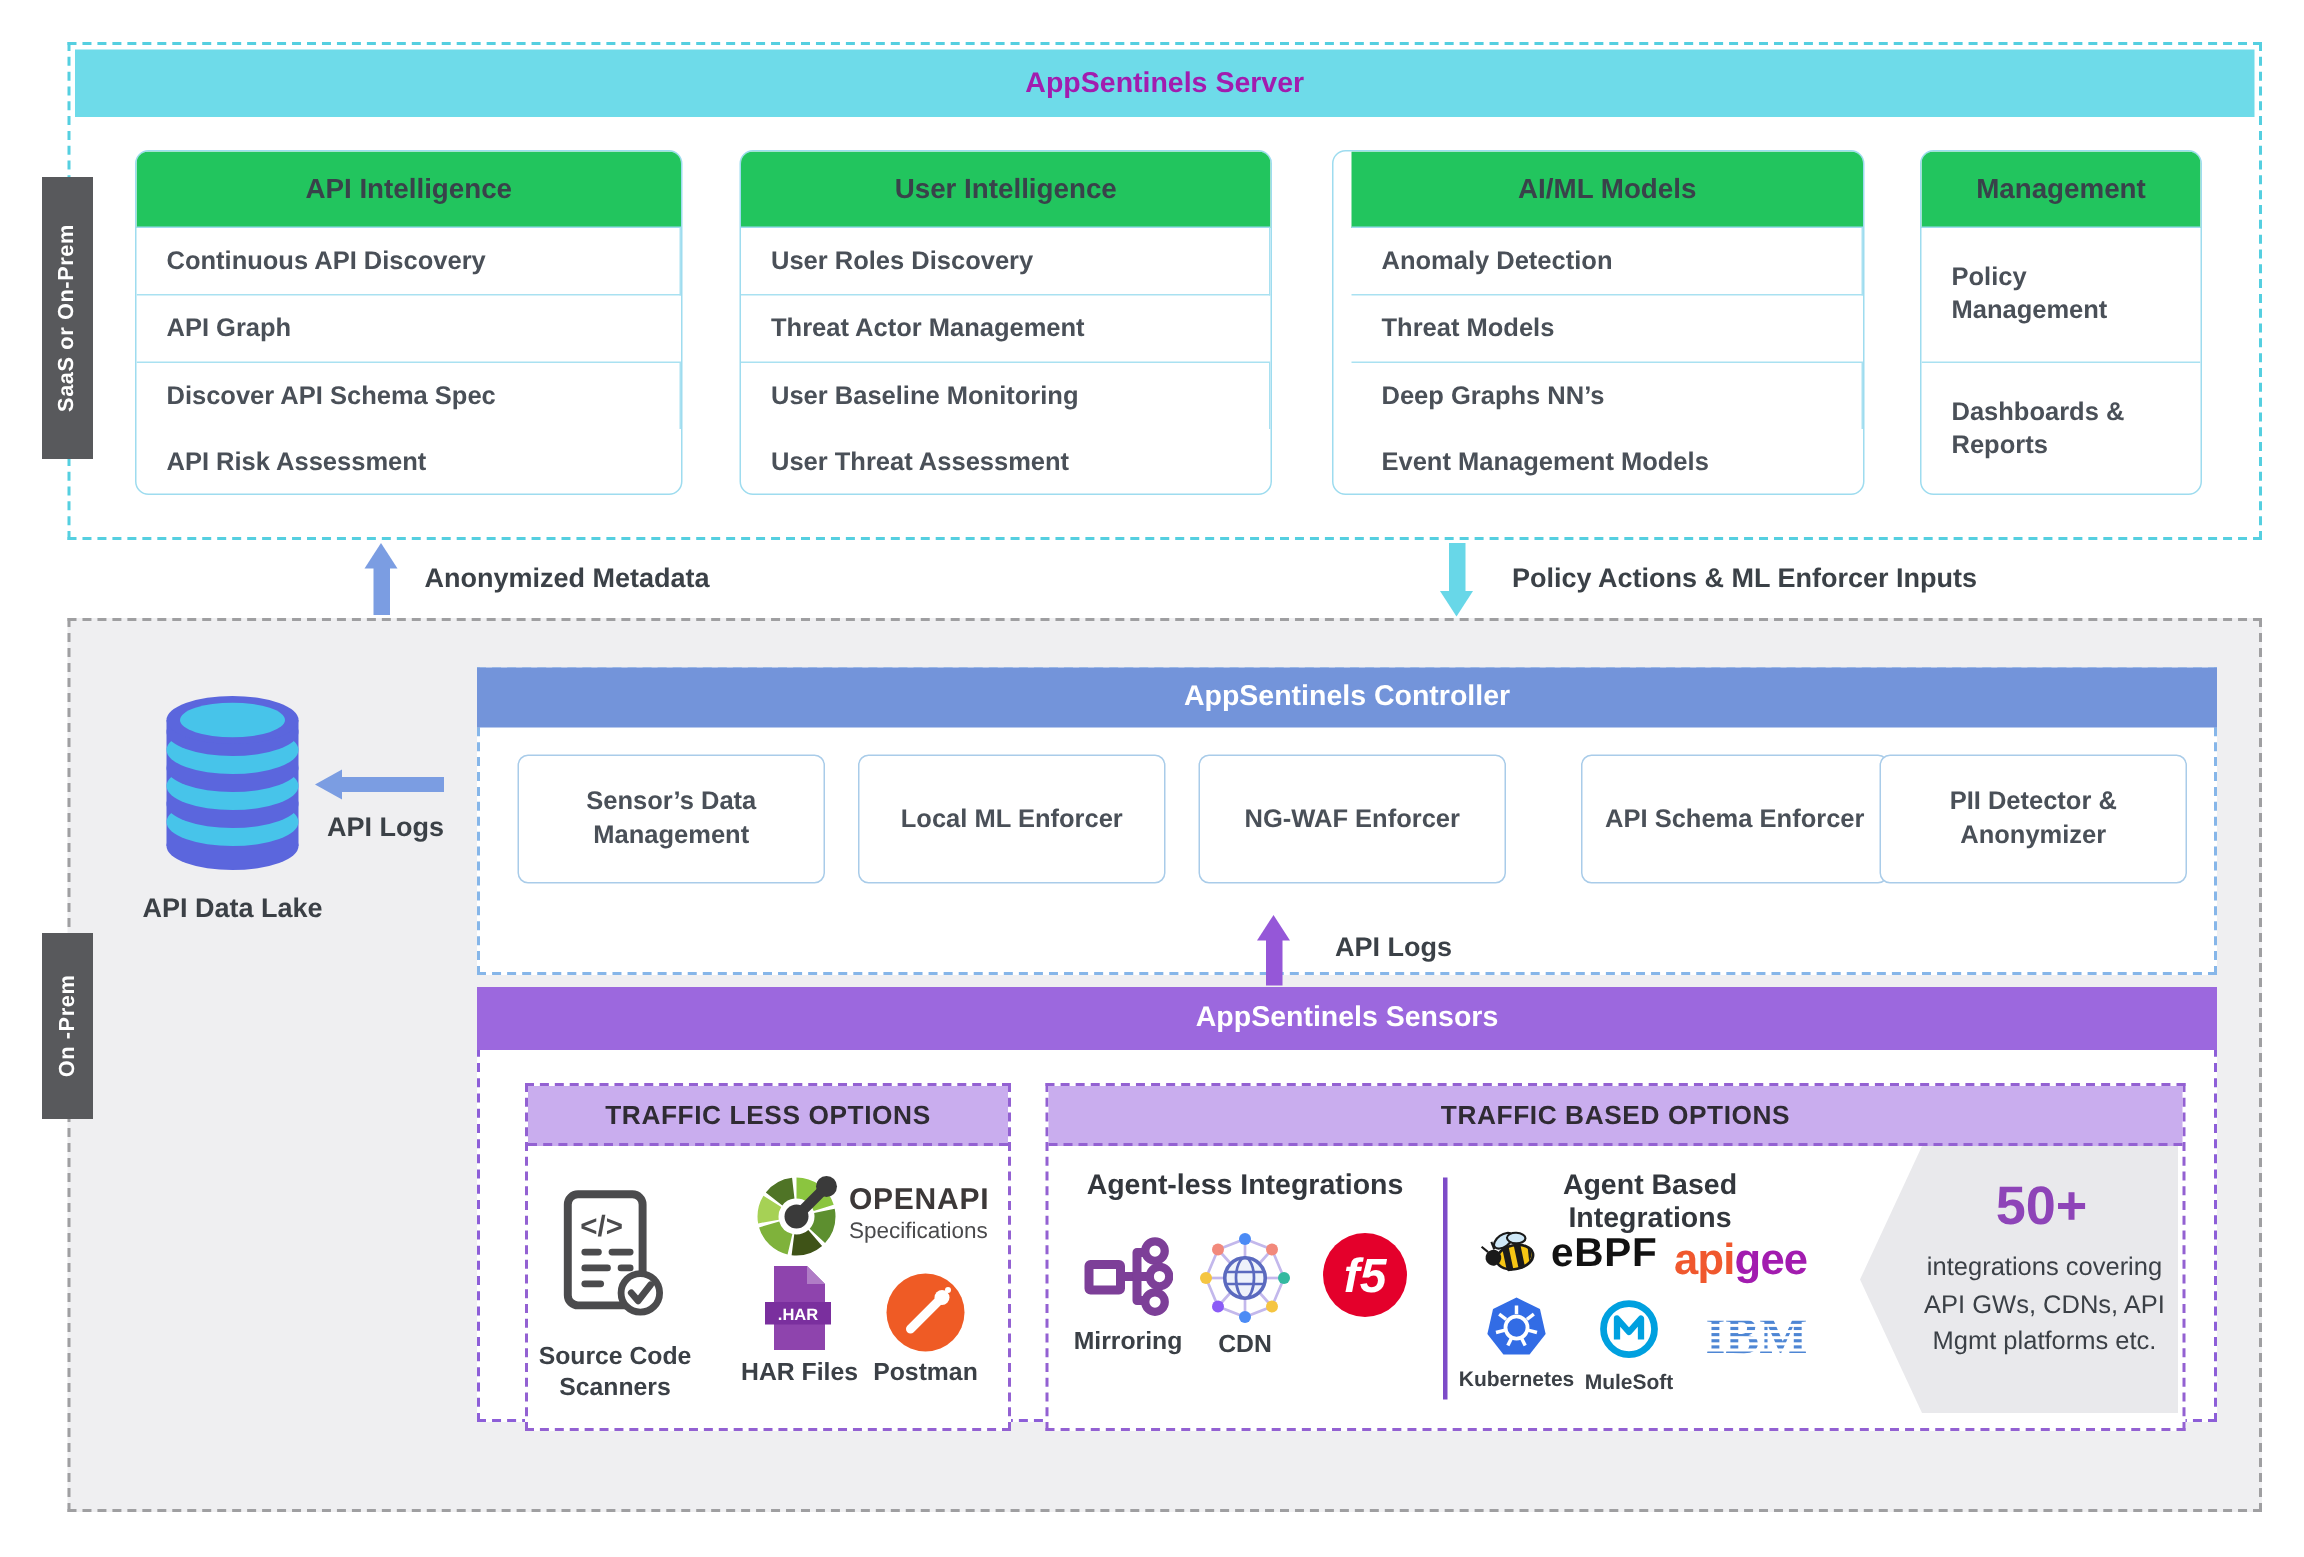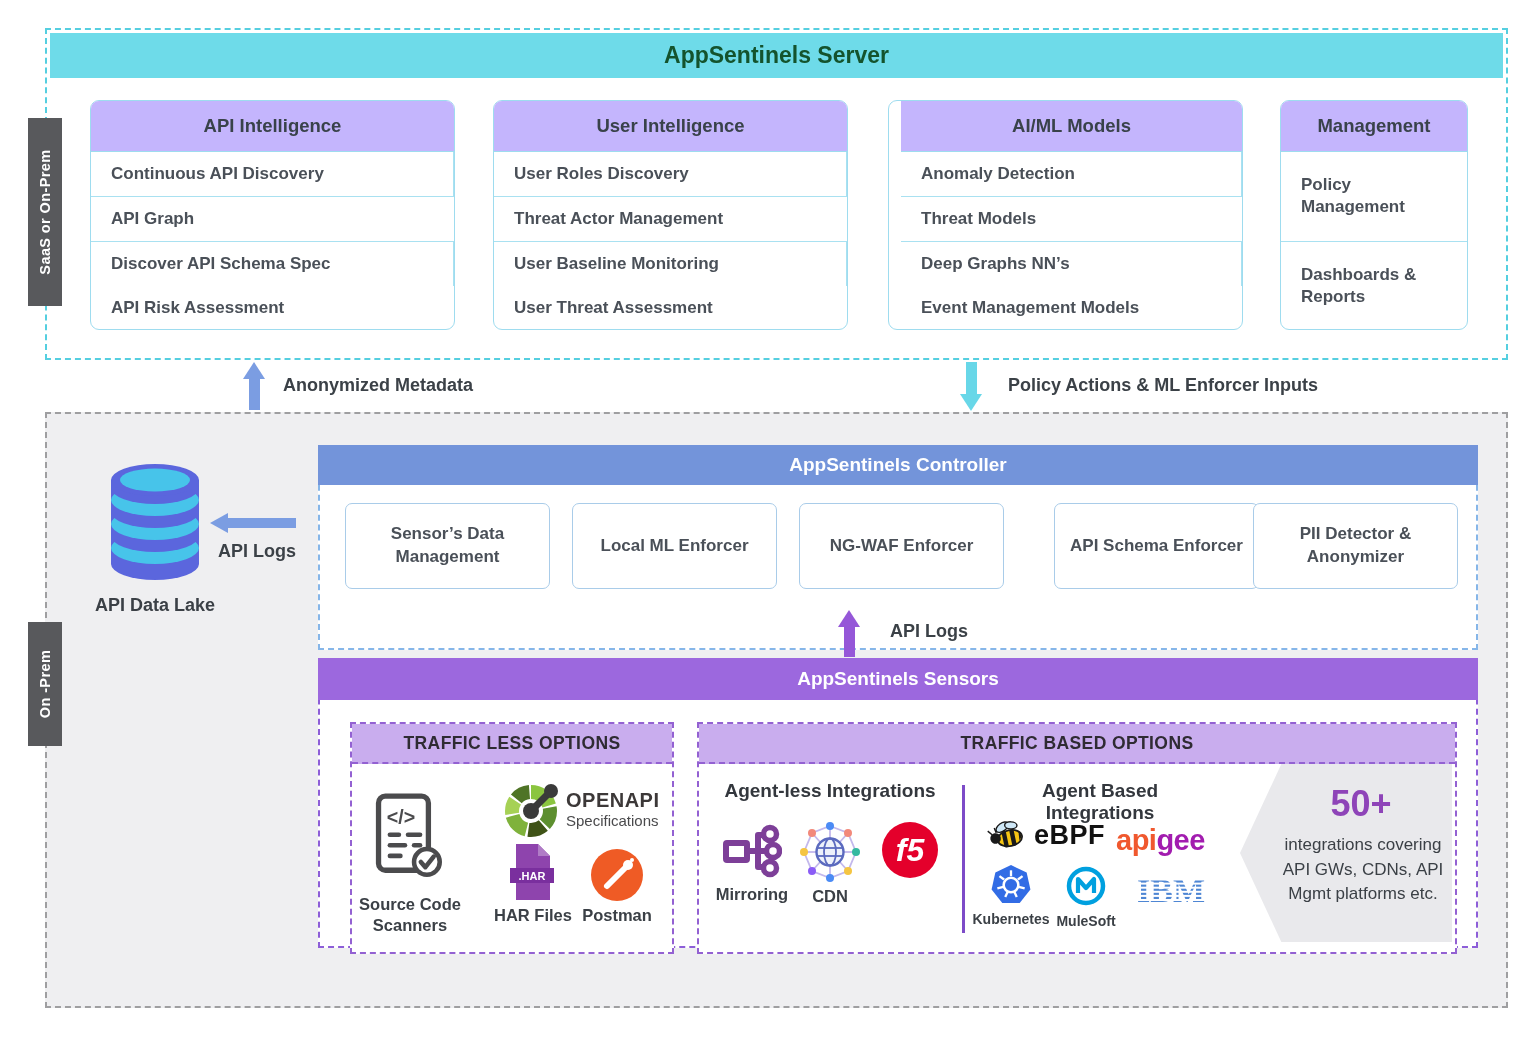--- a/index.html
+++ b/index.html
@@ -2,23 +2,23 @@
 <html><head>
 <meta charset="utf-8">
 <style>
   html,body{margin:0;padding:0;background:#fff;}
   #stage{position:relative;width:1536px;height:1038px;background:#fff;overflow:hidden;
          font-family:"Liberation Sans",sans-serif;color:#454b54;}
   .abs{position:absolute;}
   
   .saas-box{left:45px;top:28px;width:1463px;height:332px;background:#fff;border:2px dashed #55cfe0;box-sizing:border-box;}
   .server-bar{left:50px;top:33px;width:1453px;height:45px;background:#6edbe9;display:flex;align-items:center;justify-content:center;
-              font-size:23px;font-weight:bold;color:#14532d;}
+              font-size:19px;font-weight:bold;color:#a21caf;}
   .panel{top:100px;height:230px;background:#fff;border:1px solid #9edcef;border-radius:9px;overflow:hidden;box-sizing:border-box;}
-  .panel-head{height:50px;background:#c4b5fd;display:flex;align-items:center;justify-content:center;
+  .panel-head{height:50px;background:#22c55e;display:flex;align-items:center;justify-content:center;
               font-size:18.5px;font-weight:bold;color:#39424a;border-bottom:1px solid #9edcef;}
   .panel-body{display:grid;height:178px;}
   .cols2{grid-template-columns:1fr;}
   .cols1{grid-template-columns:1fr;}
   .cell{display:flex;align-items:center;padding:0 12px 0 20px;font-size:17px;font-weight:bold;color:#4a5058;line-height:1.3;box-sizing:border-box;}
   .cr{border-right:1px solid #a9e1f1;}
   .cb{border-bottom:1px solid #a9e1f1;}
   
   .side-label{background:#58595c;color:#fff;display:flex;align-items:center;justify-content:center;}
   .side-label span{transform:rotate(-90deg);white-space:nowrap;font-weight:bold;font-size:14.5px;letter-spacing:.4px;}

